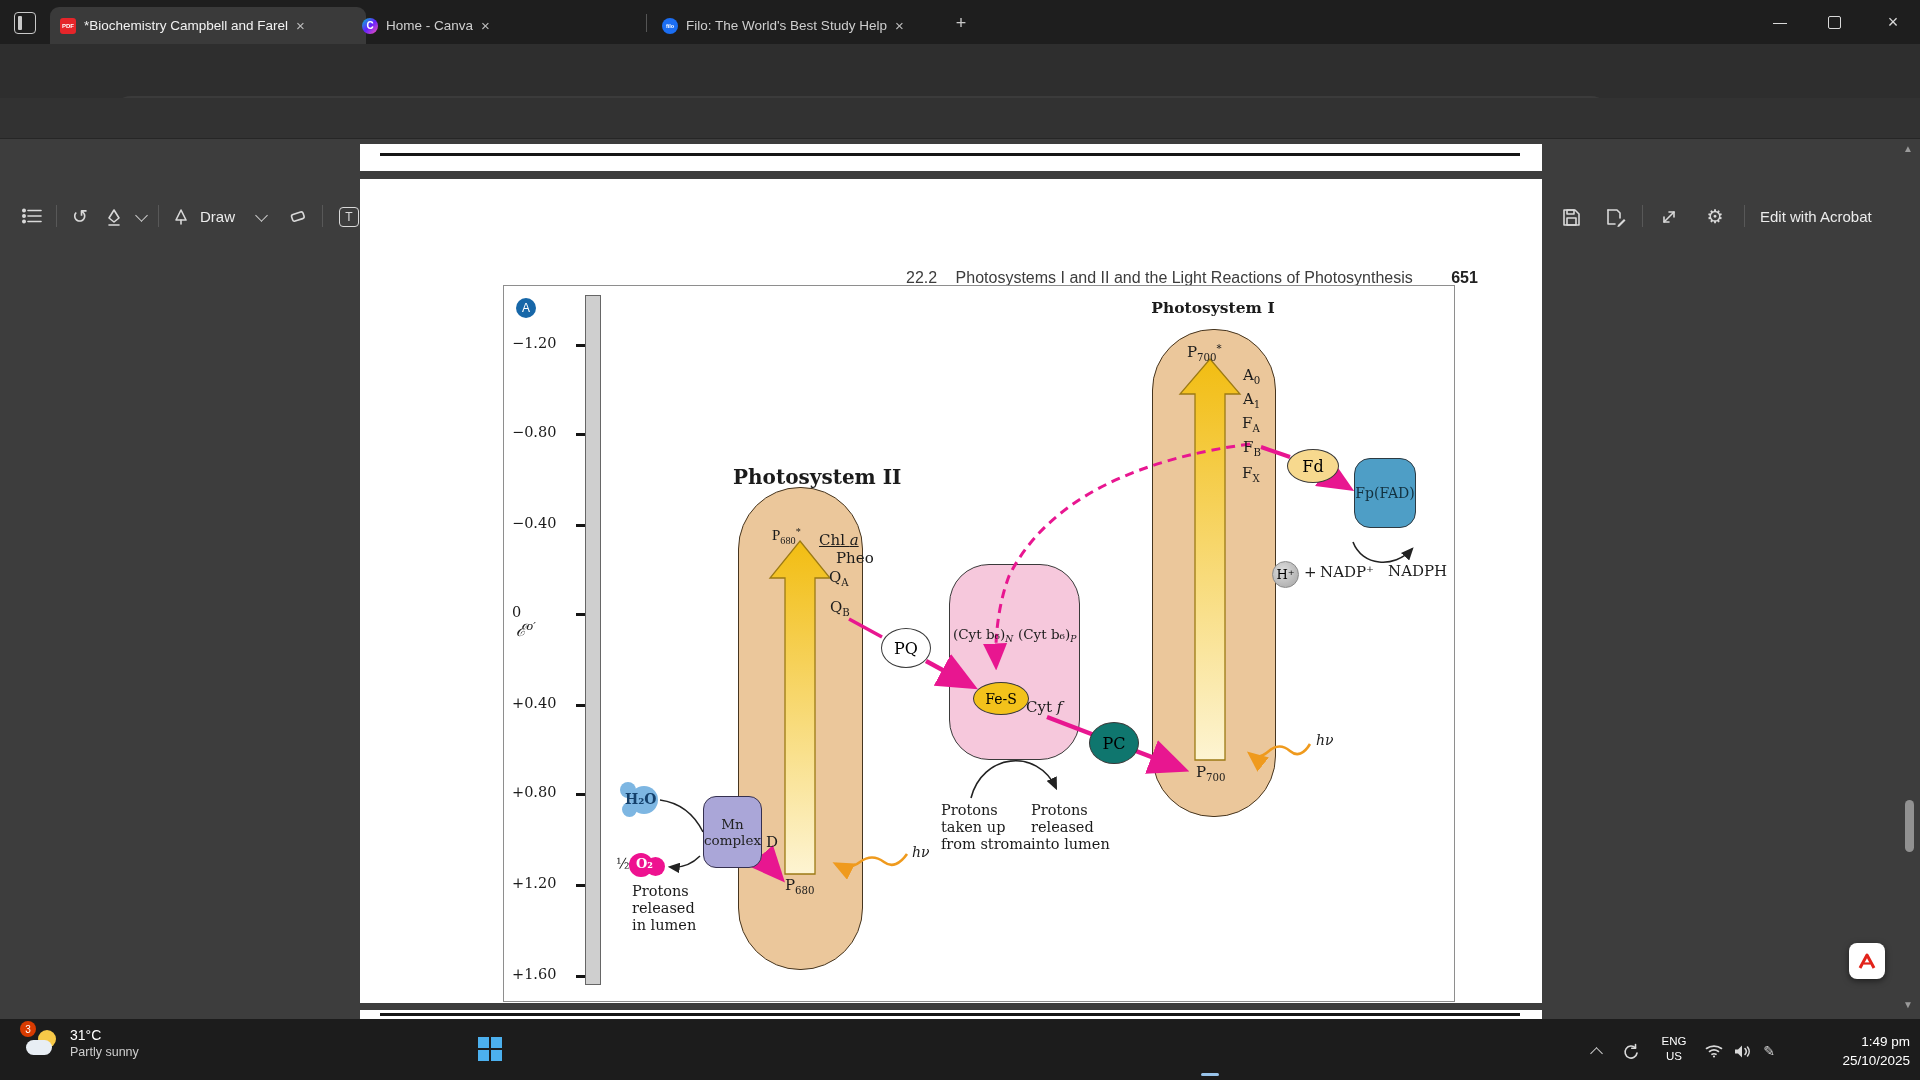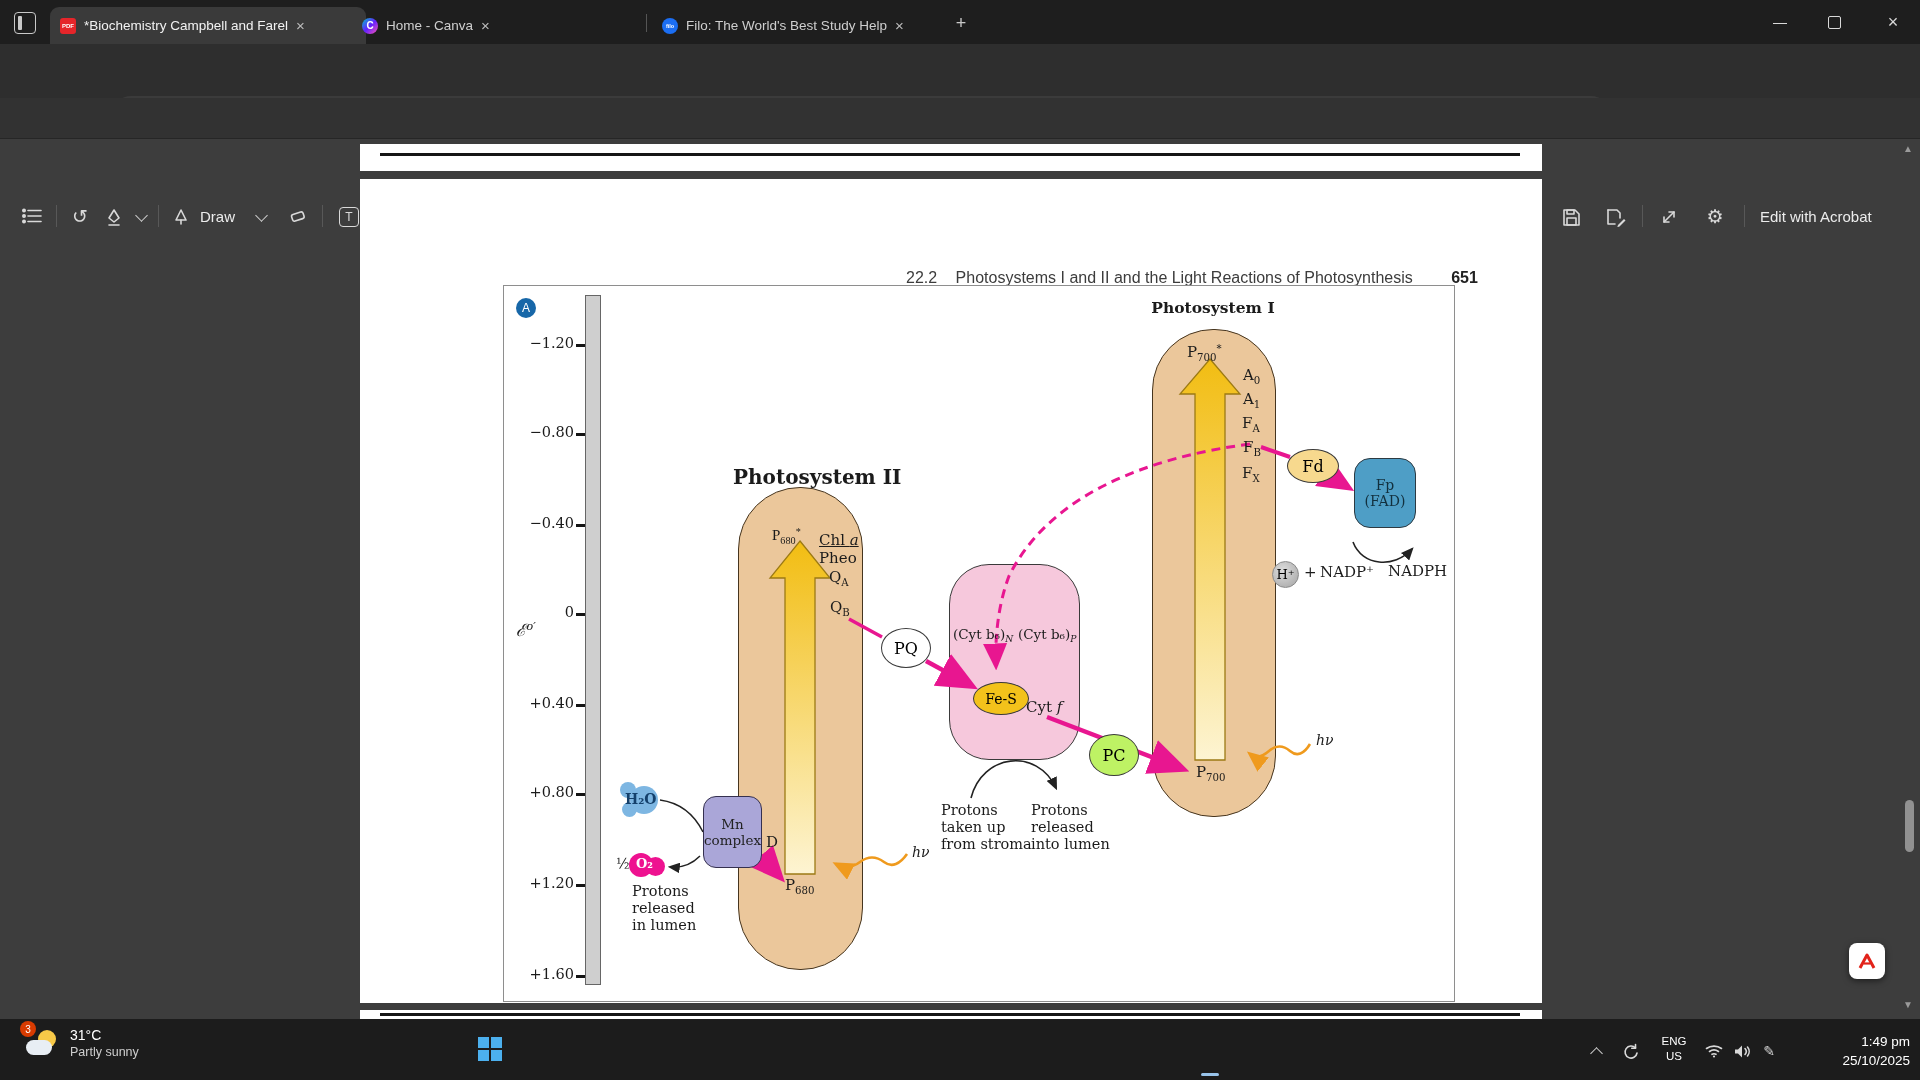--- a/index.html
+++ b/index.html
@@ -21,21 +21,21 @@
   .sliver{position:absolute;left:360px;width:1182px;background:#ffffff;}
   
   .fig{position:absolute;left:503px;top:285px;width:950px;height:715px;background:#fff;border:1.2px solid #8e8e8e;}
   .t{position:absolute;white-space:nowrap;font-family:"DejaVu Serif","Liberation Serif",serif;color:#1b1b1b;font-size:15px;line-height:1.15;z-index:4;}
   .b{font-weight:bold}.i{font-style:italic}
   sub{font-size:68%;vertical-align:-0.35em;}
   sup{font-size:68%;vertical-align:0.5em;}
   .stad{position:absolute;background:#ebc79b;border:1.5px solid #46351f;z-index:1;}
   .ell{position:absolute;border:1.5px solid #3a3a3a;border-radius:50%;display:flex;align-items:center;justify-content:center;font-family:"DejaVu Serif",serif;z-index:3;}
   .tick{position:absolute;left:72px;width:24px;height:3px;background:#141414;}
-  .ticklab{position:absolute;left:8px;width:62px;text-align:right;font-family:"DejaVu Serif",serif;font-size:14.5px;color:#1b1b1b;}
+  .ticklab{position:absolute;left:8px;width:62px;font-family:"DejaVu Serif",serif;font-size:14.5px;color:#1b1b1b;}
   
   .taskbar{position:absolute;left:0;top:1019px;width:1920px;height:61px;background:#1c1c1c;}
   .slot{position:absolute;top:1029px;width:40px;height:40px;display:flex;align-items:center;justify-content:center;}
   .chev{display:inline-block;width:8px;height:8px;border-right:1.8px solid #cfcfcf;border-bottom:1.8px solid #cfcfcf;}
 </style>
 </head>
 <body>
 
 <div class="screen">
 
@@ -292,21 +292,21 @@
     <div class="ticklab" style="top:318px;">0</div>
     <div class="ticklab" style="top:409px;">+0.40</div>
     <div class="ticklab" style="top:498px;">+0.80</div>
     <div class="ticklab" style="top:589px;">+1.20</div>
     <div class="ticklab" style="top:680px;">+1.60</div>
     <span class="t i" style="left:12px;top:334px;font-size:17px;"><span>ℰ</span><sup>o′</sup></span>
 
     <span class="t b" style="left:229px;top:180px;width:134px;text-align:center;font-size:20px;"><span>Photosystem II</span></span>
     <span class="t" style="left:268px;top:240px;font-family:Liberation Serif, serif;"><span>P</span><sub>680</sub><sup>*</sup></span>
     <span class="t" style="left:315px;top:246px;text-decoration:underline;"><span>Chl </span><span class="i">a</span></span>
-    <span class="t" style="left:315px;top:264px;">Pheo</span>
+    <span class="t" style="left:332px;top:264px;">Pheo</span>
     <span class="t" style="left:325px;top:283px;"><span>Q</span><sub>A</sub></span>
     <span class="t" style="left:326px;top:313px;"><span>Q</span><sub>B</sub></span>
     <span class="t" style="left:262px;top:548px;">D</span>
     <span class="t" style="left:281px;top:591px;"><span>P</span><sub>680</sub></span>
 
     <span class="t b" style="left:642px;top:13px;width:134px;text-align:center;font-size:15.5px;"><span>Photosystem I</span></span>
     <span class="t" style="left:683px;top:57px;"><span>P</span><sub>700</sub><sup>*</sup></span>
     <span class="t" style="left:739px;top:81px;"><span>A</span><sub>0</sub></span>
     <span class="t" style="left:739px;top:105px;"><span>A</span><sub>1</sub></span>
     <span class="t" style="left:738px;top:129px;"><span>F</span><sub>A</sub></span>
@@ -316,27 +316,27 @@
 
     <div class="ell" style="left:377px;top:342px;width:48px;height:38px;background:#fff;">
         <span>PQ</span>
       </div>
     <span class="t" style="left:449px;top:341px;font-size:13.5px;"><span>(Cyt b₆)</span><sub class="i">N</sub></span>
     <span class="t" style="left:514px;top:341px;font-size:13.5px;"><span>(Cyt b₆)</span><sub class="i">P</sub></span>
     <div class="ell" style="left:469px;top:396px;width:54px;height:31px;background:#f3c21b;font-size:14px;">
         <span>Fe-S</span>
       </div>
     <span class="t" style="left:522px;top:413px;"><span>Cyt </span><span class="i">f</span></span>
-    <div class="ell" style="left:585px;top:448px;width:48px;height:40px;background:#bef264;">
+    <div class="ell" style="left:585px;top:436px;width:48px;height:40px;background:#0f766e;">
         <span>PC</span>
       </div>
     <div class="ell" style="left:783px;top:163px;width:50px;height:32px;background:#f7d98e;">
         <span>Fd</span>
       </div>
-    <div style="position:absolute;left:850px;top:172px;width:60px;height:68px;background:#4e9ec6;border:1.5px solid #2d3a42;border-radius:16px;z-index:3;display:flex;flex-direction:column;align-items:center;justify-content:center;font-family:'DejaVu Serif',serif;color:#12303e;font-size:14px;">
+    <div style="position:absolute;left:850px;top:172px;width:60px;height:68px;background:#4e9ec6;border:1.5px solid #2d3a42;border-radius:16px;z-index:3;display:flex;align-items:center;justify-content:center;font-family:'DejaVu Serif',serif;color:#12303e;font-size:14px;">
       <span>Fp</span>
       <span>(FAD)</span>
     </div>
 
     <div style="position:absolute;left:113px;top:494px;width:48px;height:40px;z-index:3;">
       <div style="position:absolute;left:3px;top:2px;width:16px;height:16px;border-radius:50%;background:#7db6e2;"></div>
       <div style="position:absolute;left:5px;top:22px;width:15px;height:15px;border-radius:50%;background:#7db6e2;"></div>
       <div style="position:absolute;left:13px;top:6px;width:28px;height:28px;border-radius:50%;background:#7db6e2;"></div>
       <span class="t b" style="left:8px;top:11px;font-size:14px;color:#14406b;"><span>H₂O</span></span>
     </div>

